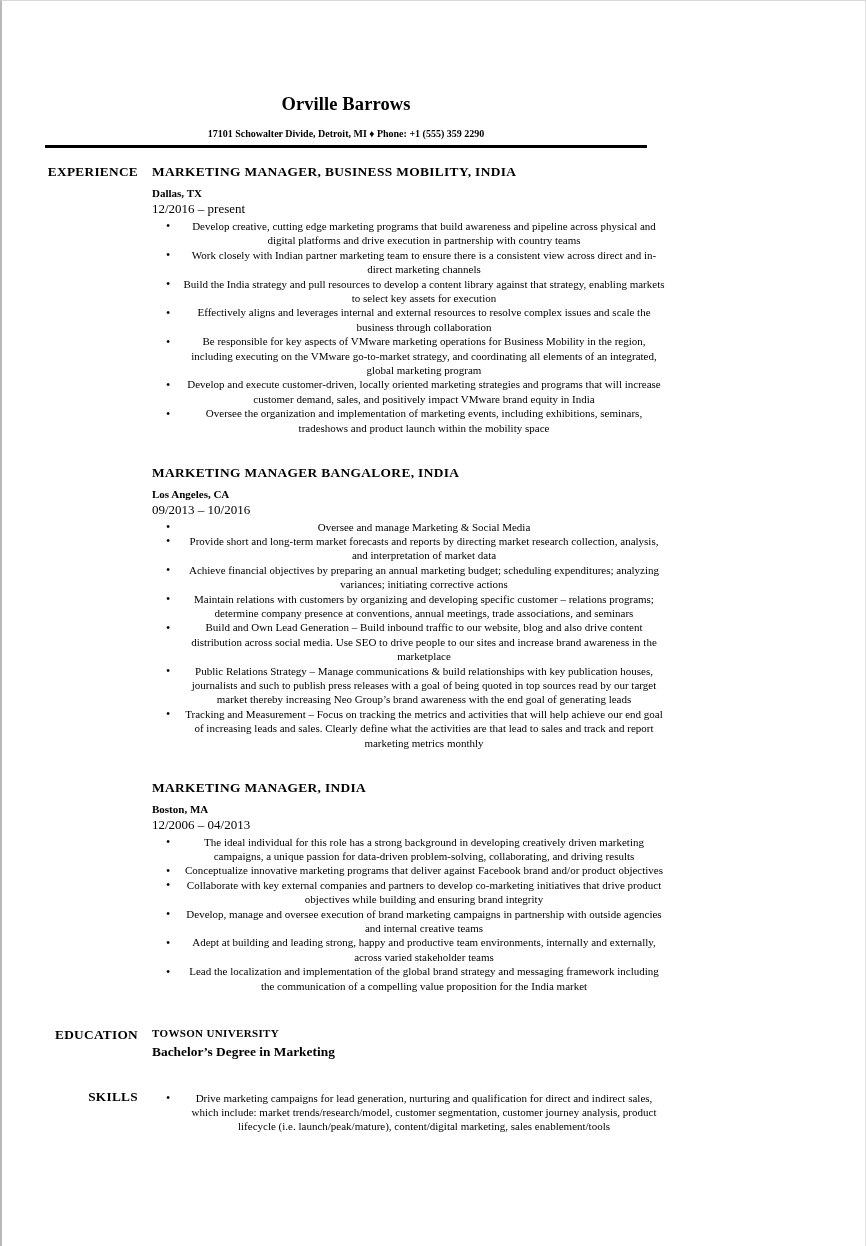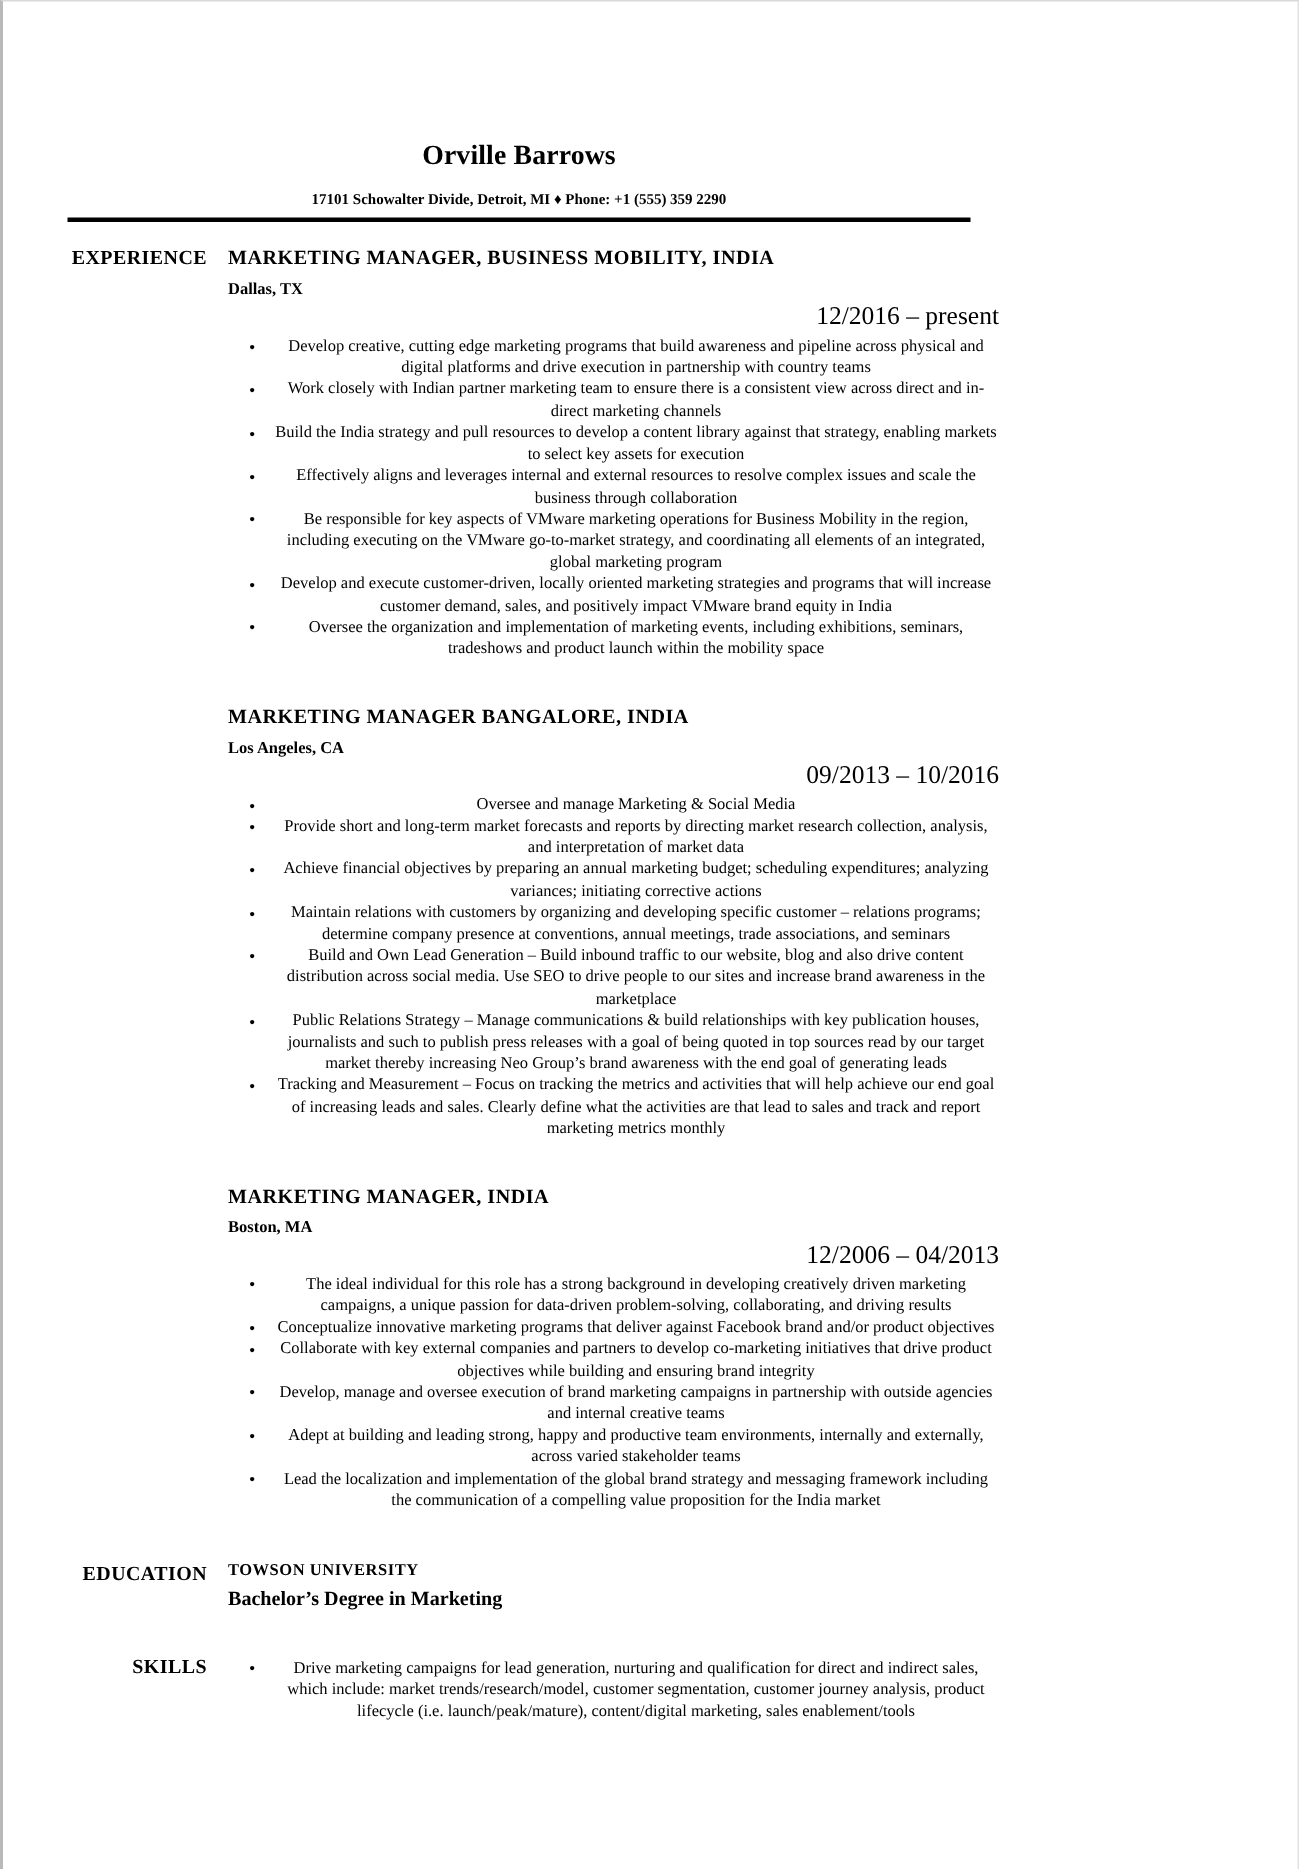--- a/index.html
+++ b/index.html
@@ -87,24 +87,23 @@
     line-height: 1.25;
     margin: 0;
   }
   .job-location {
     font-weight: bold;
     font-size: 11px;
     line-height: 1.2;
     margin: 6px 0 0 0;
   }
   .job-dates {
-    font-size: 17px;
+    font-size: 13px;
     line-height: 1.2;
     margin: 1px 0 0 0;
-    text-align: right;
   }
 
   ul.bullets {
     list-style: none;
     margin: 2px 0 0 0;
     padding: 0;
   }
   ul.bullets > li {
     position: relative;
     padding-left: 30px;

